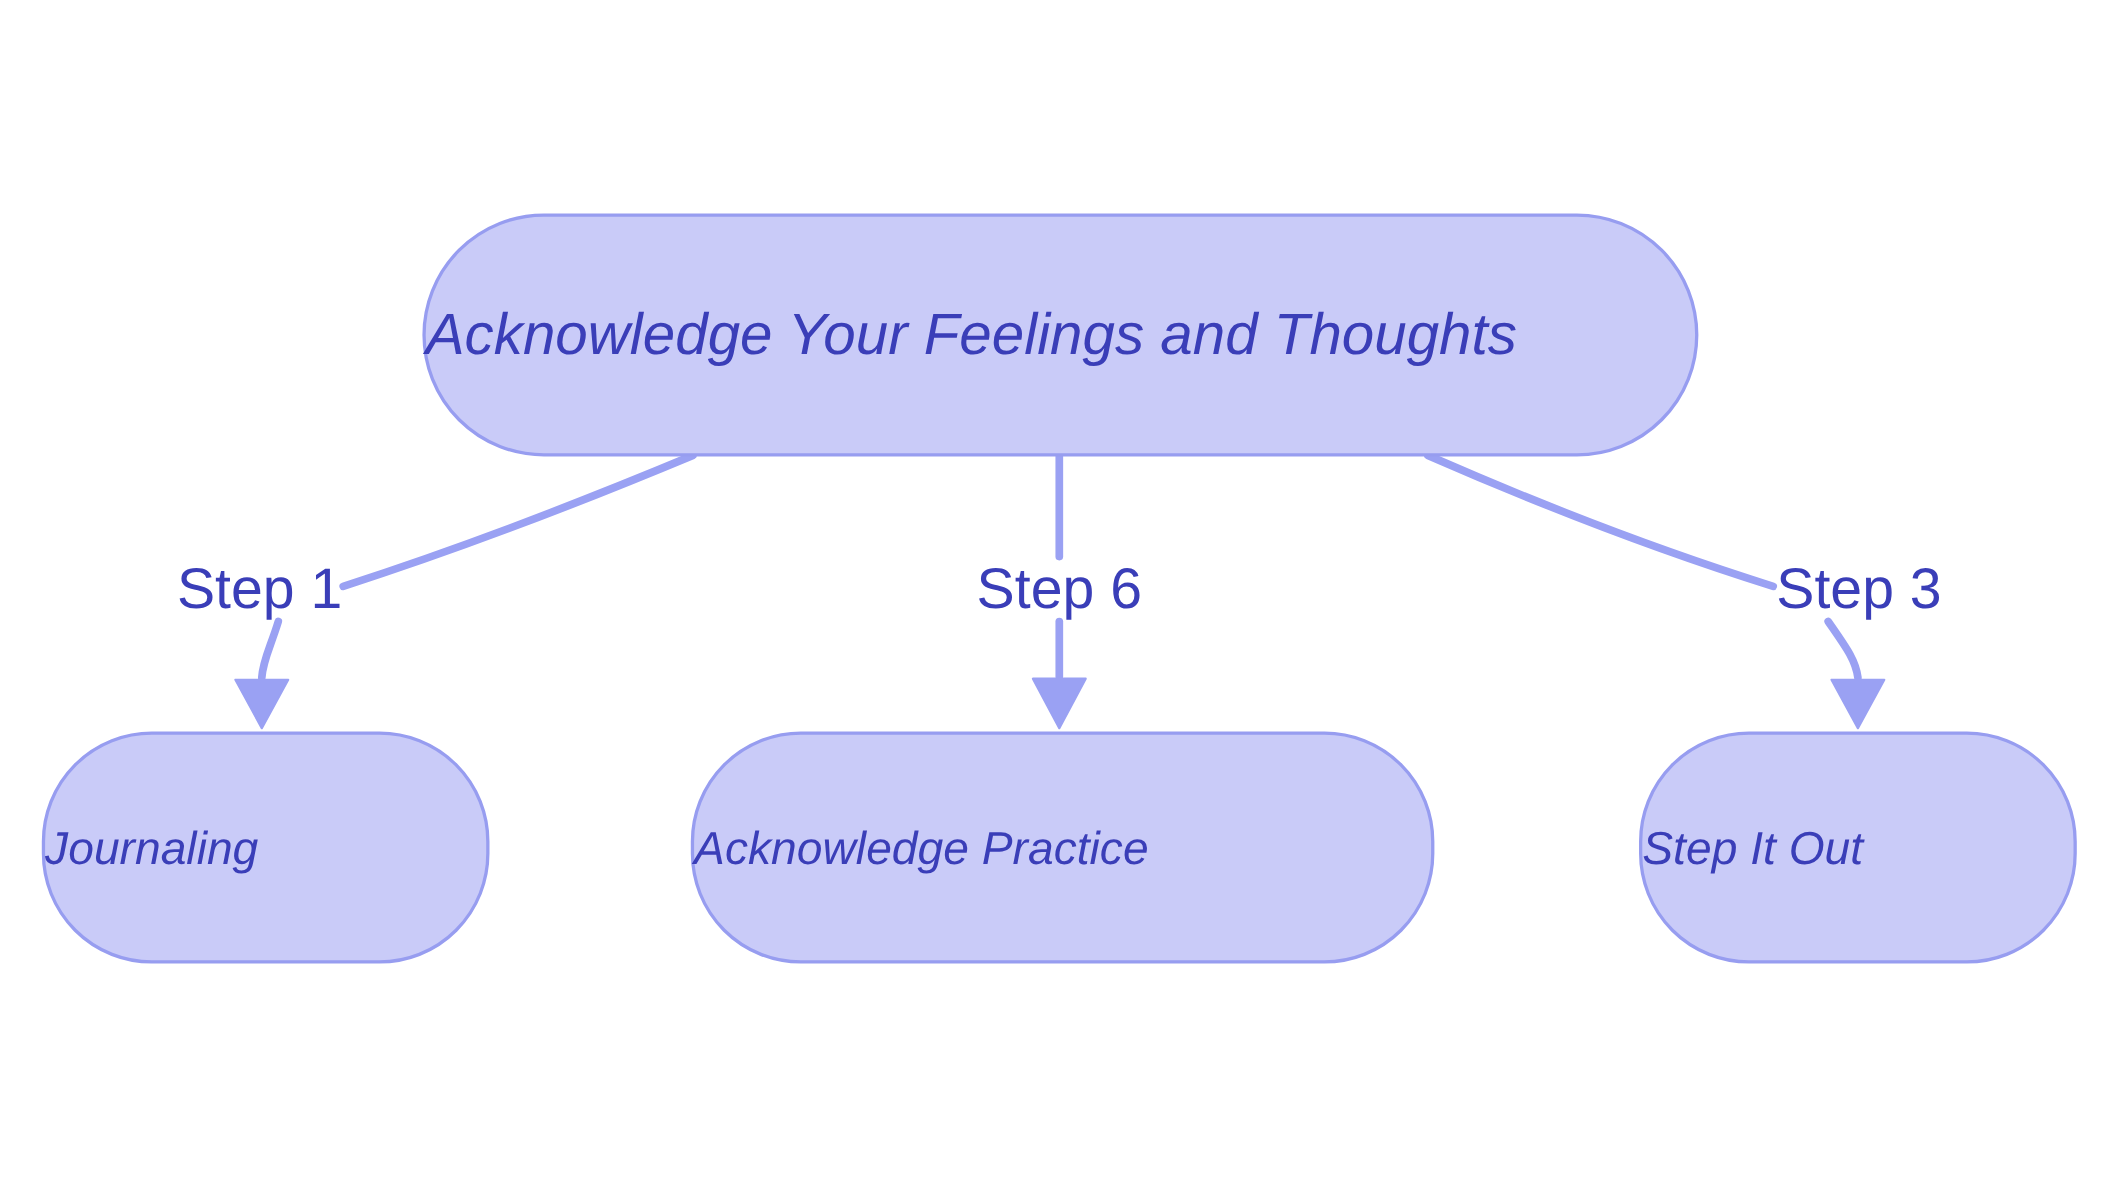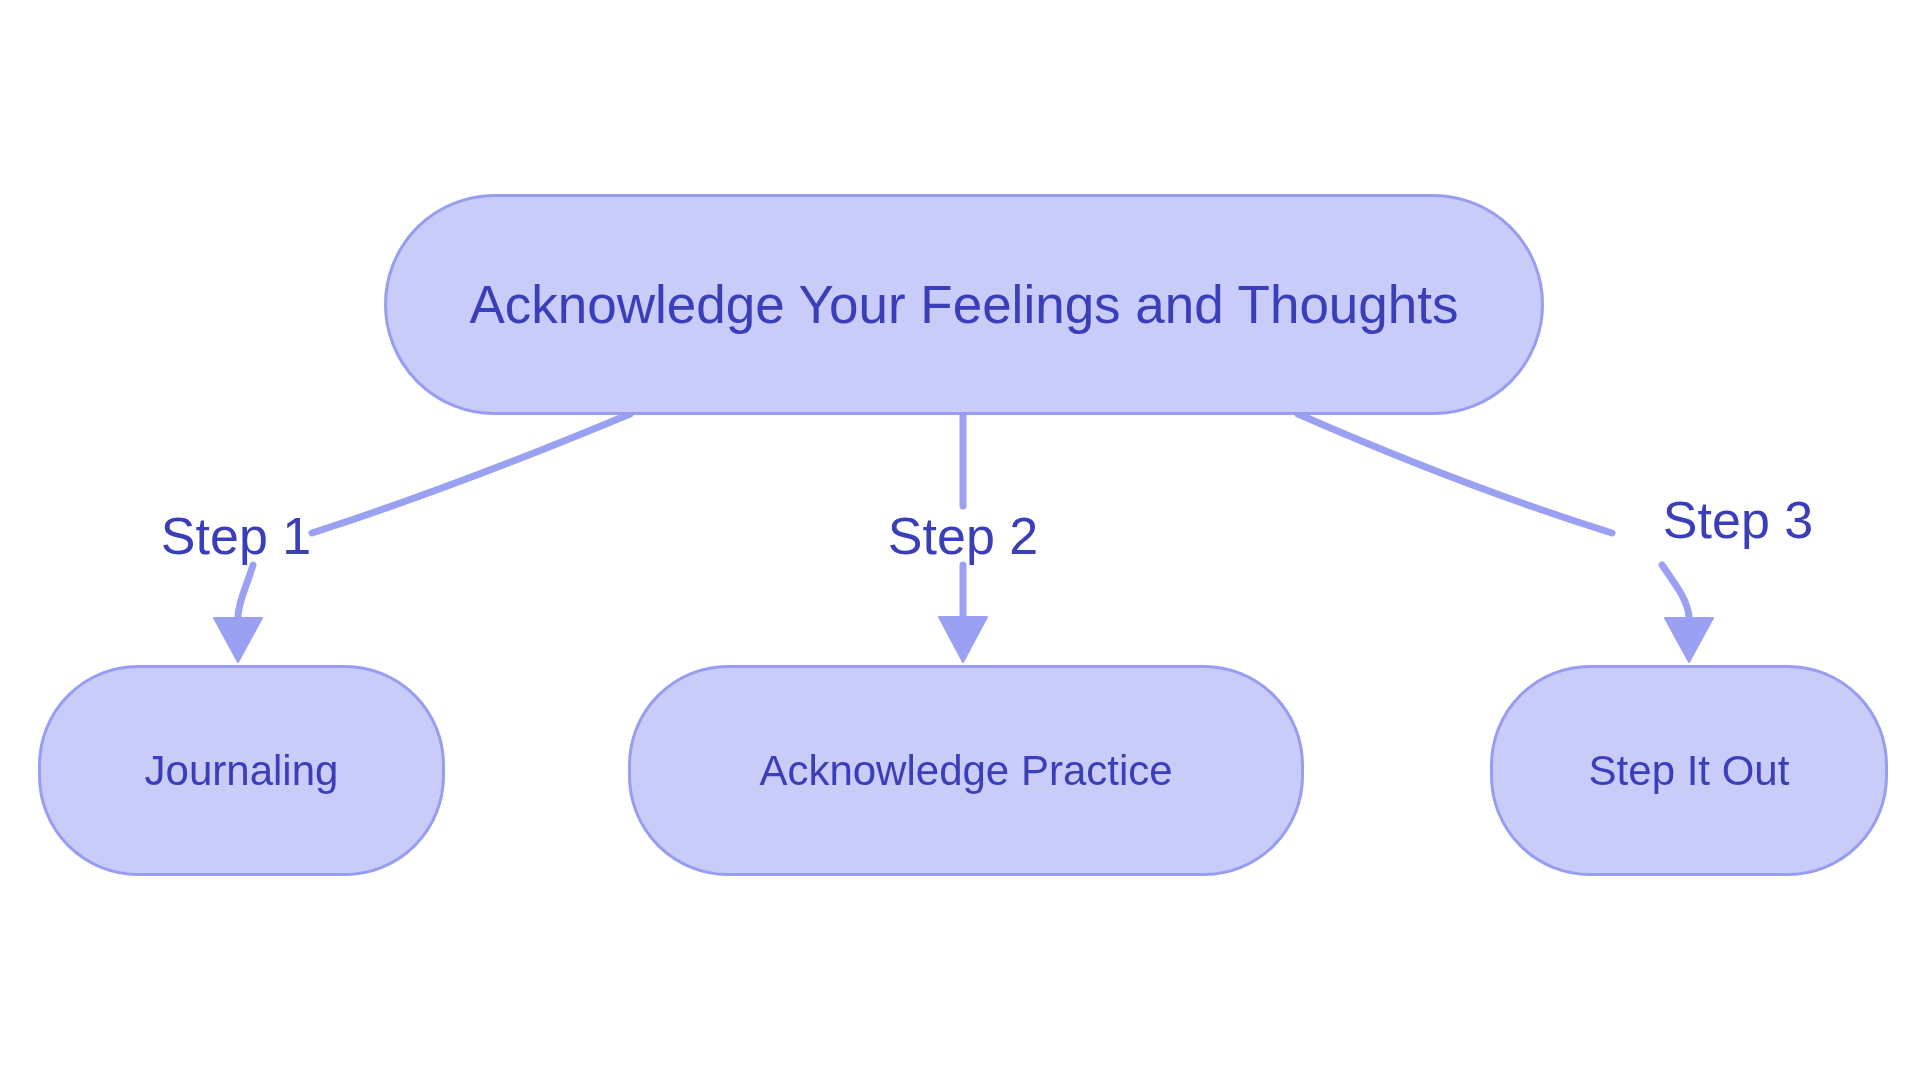--- a/index.html
+++ b/index.html
@@ -36,27 +36,28 @@
   .arrowhead {
     fill: var(--edge);
     stroke: var(--edge);
     stroke-width: 2;
     stroke-linejoin: round;
   }
   .node {
     position: absolute;
     display: flex;
     align-items: center;
-    justify-content: center;
+    justify-content: flex-start;
     box-sizing: border-box;
     background: var(--node-fill);
     border: 3px solid var(--node-border);
     color: var(--text);
     text-align: center;
     white-space: nowrap;
+    font-style: italic;
   }
   .node-root {
     left: 384px; top: 194px;
     width: 1160px; height: 221px;
     border-radius: 111px;
     font-size: 53px;
   }
   .node-child {
     top: 665px; height: 211px;
     border-radius: 100px;
@@ -67,21 +68,21 @@
   .node-talk        { left: 1490px; width: 398px; }
   .edge-label {
     position: absolute;
     transform: translate(-50%, -50%);
     font-size: 52px;
     color: var(--text);
     white-space: nowrap;
   }
   #label-step-1 { left: 236px;  top: 536px; }
   #label-step-2 { left: 963px;  top: 536px; }
-  #label-step-3 { left: 1690px; top: 520px; margin-left: 48px; }
+  #label-step-3 { left: 1690px; top: 536px; }
 </style>
 </head>
 <body>
 
 <div class="canvas">
 
   <svg class="edges-layer" viewBox="0 0 1920 1083" xmlns="http://www.w3.org/2000/svg">
 
     <path class="edge" d="M 630 414 Q 455 487 312 533"></path>
     <path class="edge" d="M 253 565 C 246 588 239 600 238 616"></path>
@@ -106,16 +107,16 @@
 
   <div class="node node-child node-mindfulness">
     <span>Acknowledge Practice</span>
   </div>
 
   <div class="node node-child node-talk">
     <span>Step It Out</span>
   </div>
 
   <div class="edge-label" id="label-step-1">Step 1</div>
-  <div class="edge-label" id="label-step-2">Step 2</div>
+  <div class="edge-label" id="label-step-2">Step 6</div>
   <div class="edge-label" id="label-step-3">Step 3</div>
 
 </div>
 
 </body></html>

